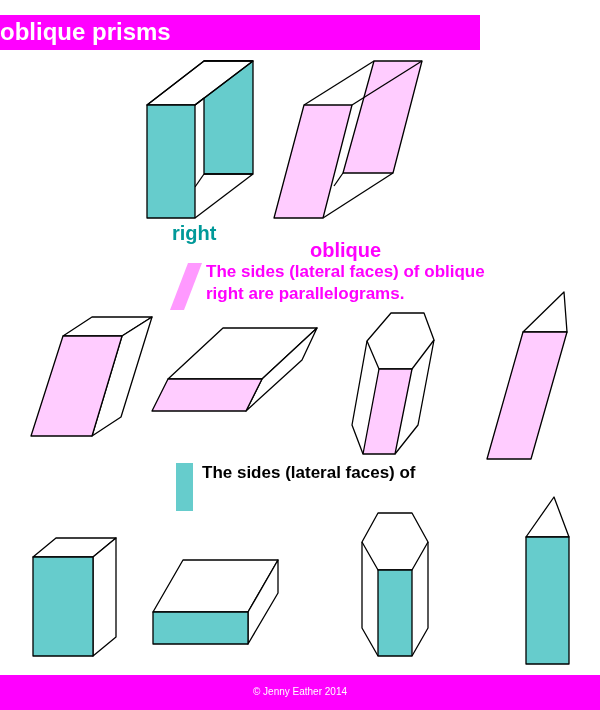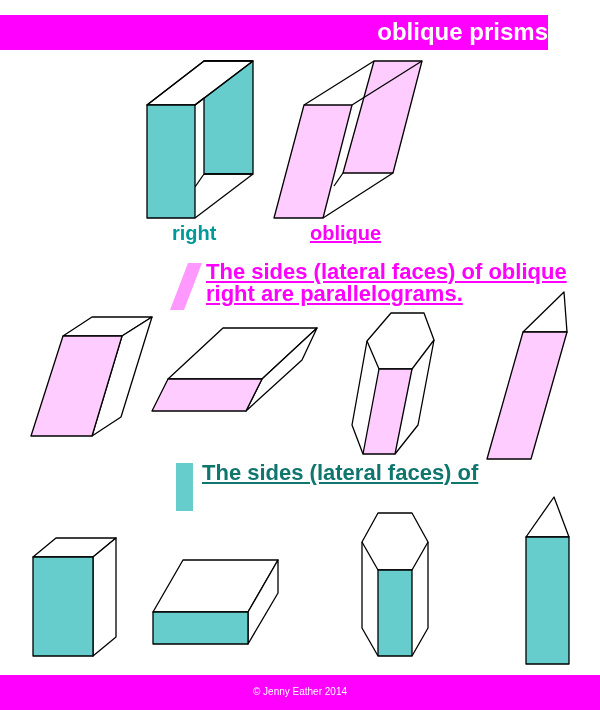--- a/index.html
+++ b/index.html
@@ -1,30 +1,30 @@
 <!DOCTYPE html>
 <html><head>
   <meta charset="utf-8">
   <style>
     html, body { margin: 0; padding: 0; background: #ffffff; }
     body { width: 600px; height: 710px; position: relative; overflow: hidden;
            font-family: "Liberation Sans", sans-serif; }
-    .title-bar { position: absolute; left: 0; top: 15px; width: 548px; height: 35px;
+    .title-bar { position: absolute; left: 0; top: 15px; width: 480px; height: 35px;
                  background: #ff00ff; color: #ffffff; font-weight: bold; font-size: 24px;
-                 text-align: right; line-height: 34px; }
+                 text-align: left; line-height: 34px; }
     .footer { position: absolute; left: 0; top: 675px; width: 600px; height: 39px;
               background: #ff00ff; color: #ffffff; font-weight: normal; font-size: 10px;
               text-align: center; line-height: 33px; }
     svg.diagram { position: absolute; left: 0; top: 0; }
     .label { position: absolute; font-weight: bold; font-size: 20px; }
     .label-right { left: 172px; top: 222px; color: #009999; }
-    .label-oblique { left: 310px; top: 222px; color: #ff00ff; text-decoration: underline; }
-    .note { position: absolute; font-weight: bold; font-size: 22px; line-height: 22px; text-decoration: underline; }
+    .label-oblique { left: 310px; top: 239px; color: #ff00ff; }
+    .note { position: absolute; font-weight: bold; font-size: 17px; line-height: 22px; }
     .note-oblique { left: 206px; top: 261px; color: #ff00ff; }
-    .note-right { left: 202px; top: 462px; color: #0f766e; }
+    .note-right { left: 202px; top: 462px; color: #000000; }
     .note-line { display: block; white-space: nowrap; }
   </style>
 </head>
 <body>
 
 <div class="title-bar">oblique prisms</div>
 
 <svg class="diagram" width="600" height="710" viewBox="0 0 600 710" stroke="#000" stroke-width="1.3" stroke-linejoin="round" fill="none">
 
   <g>

